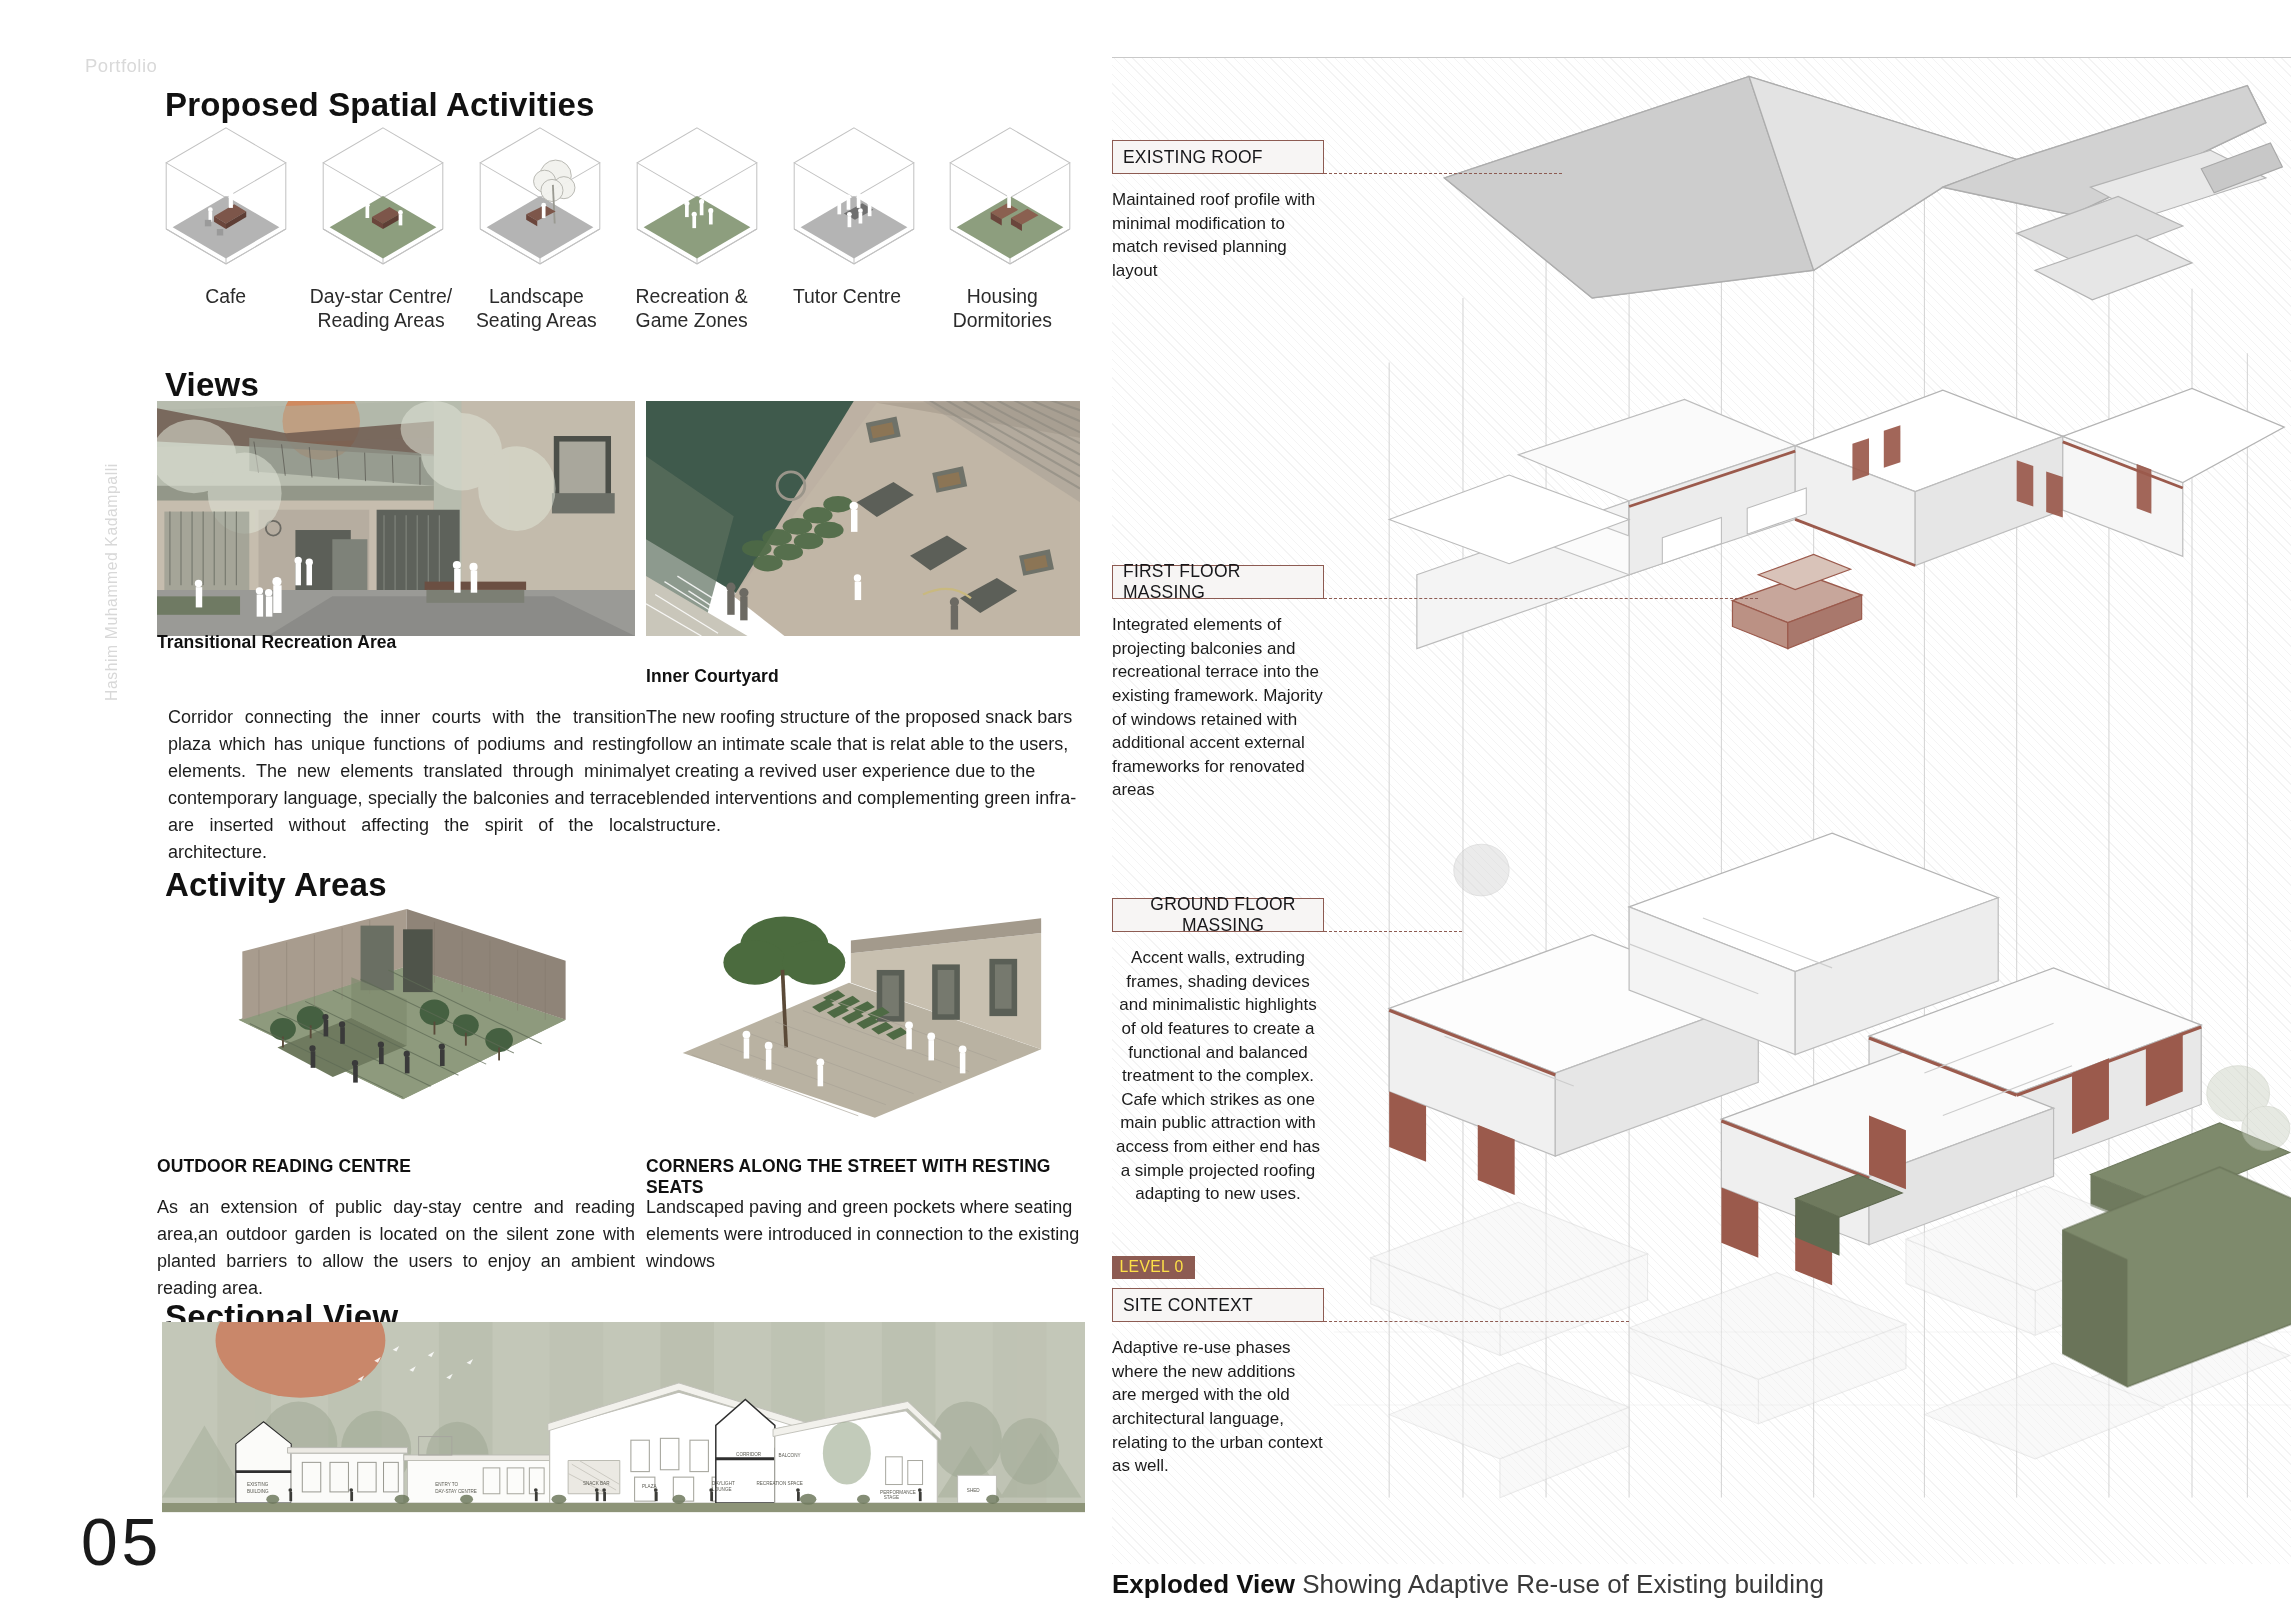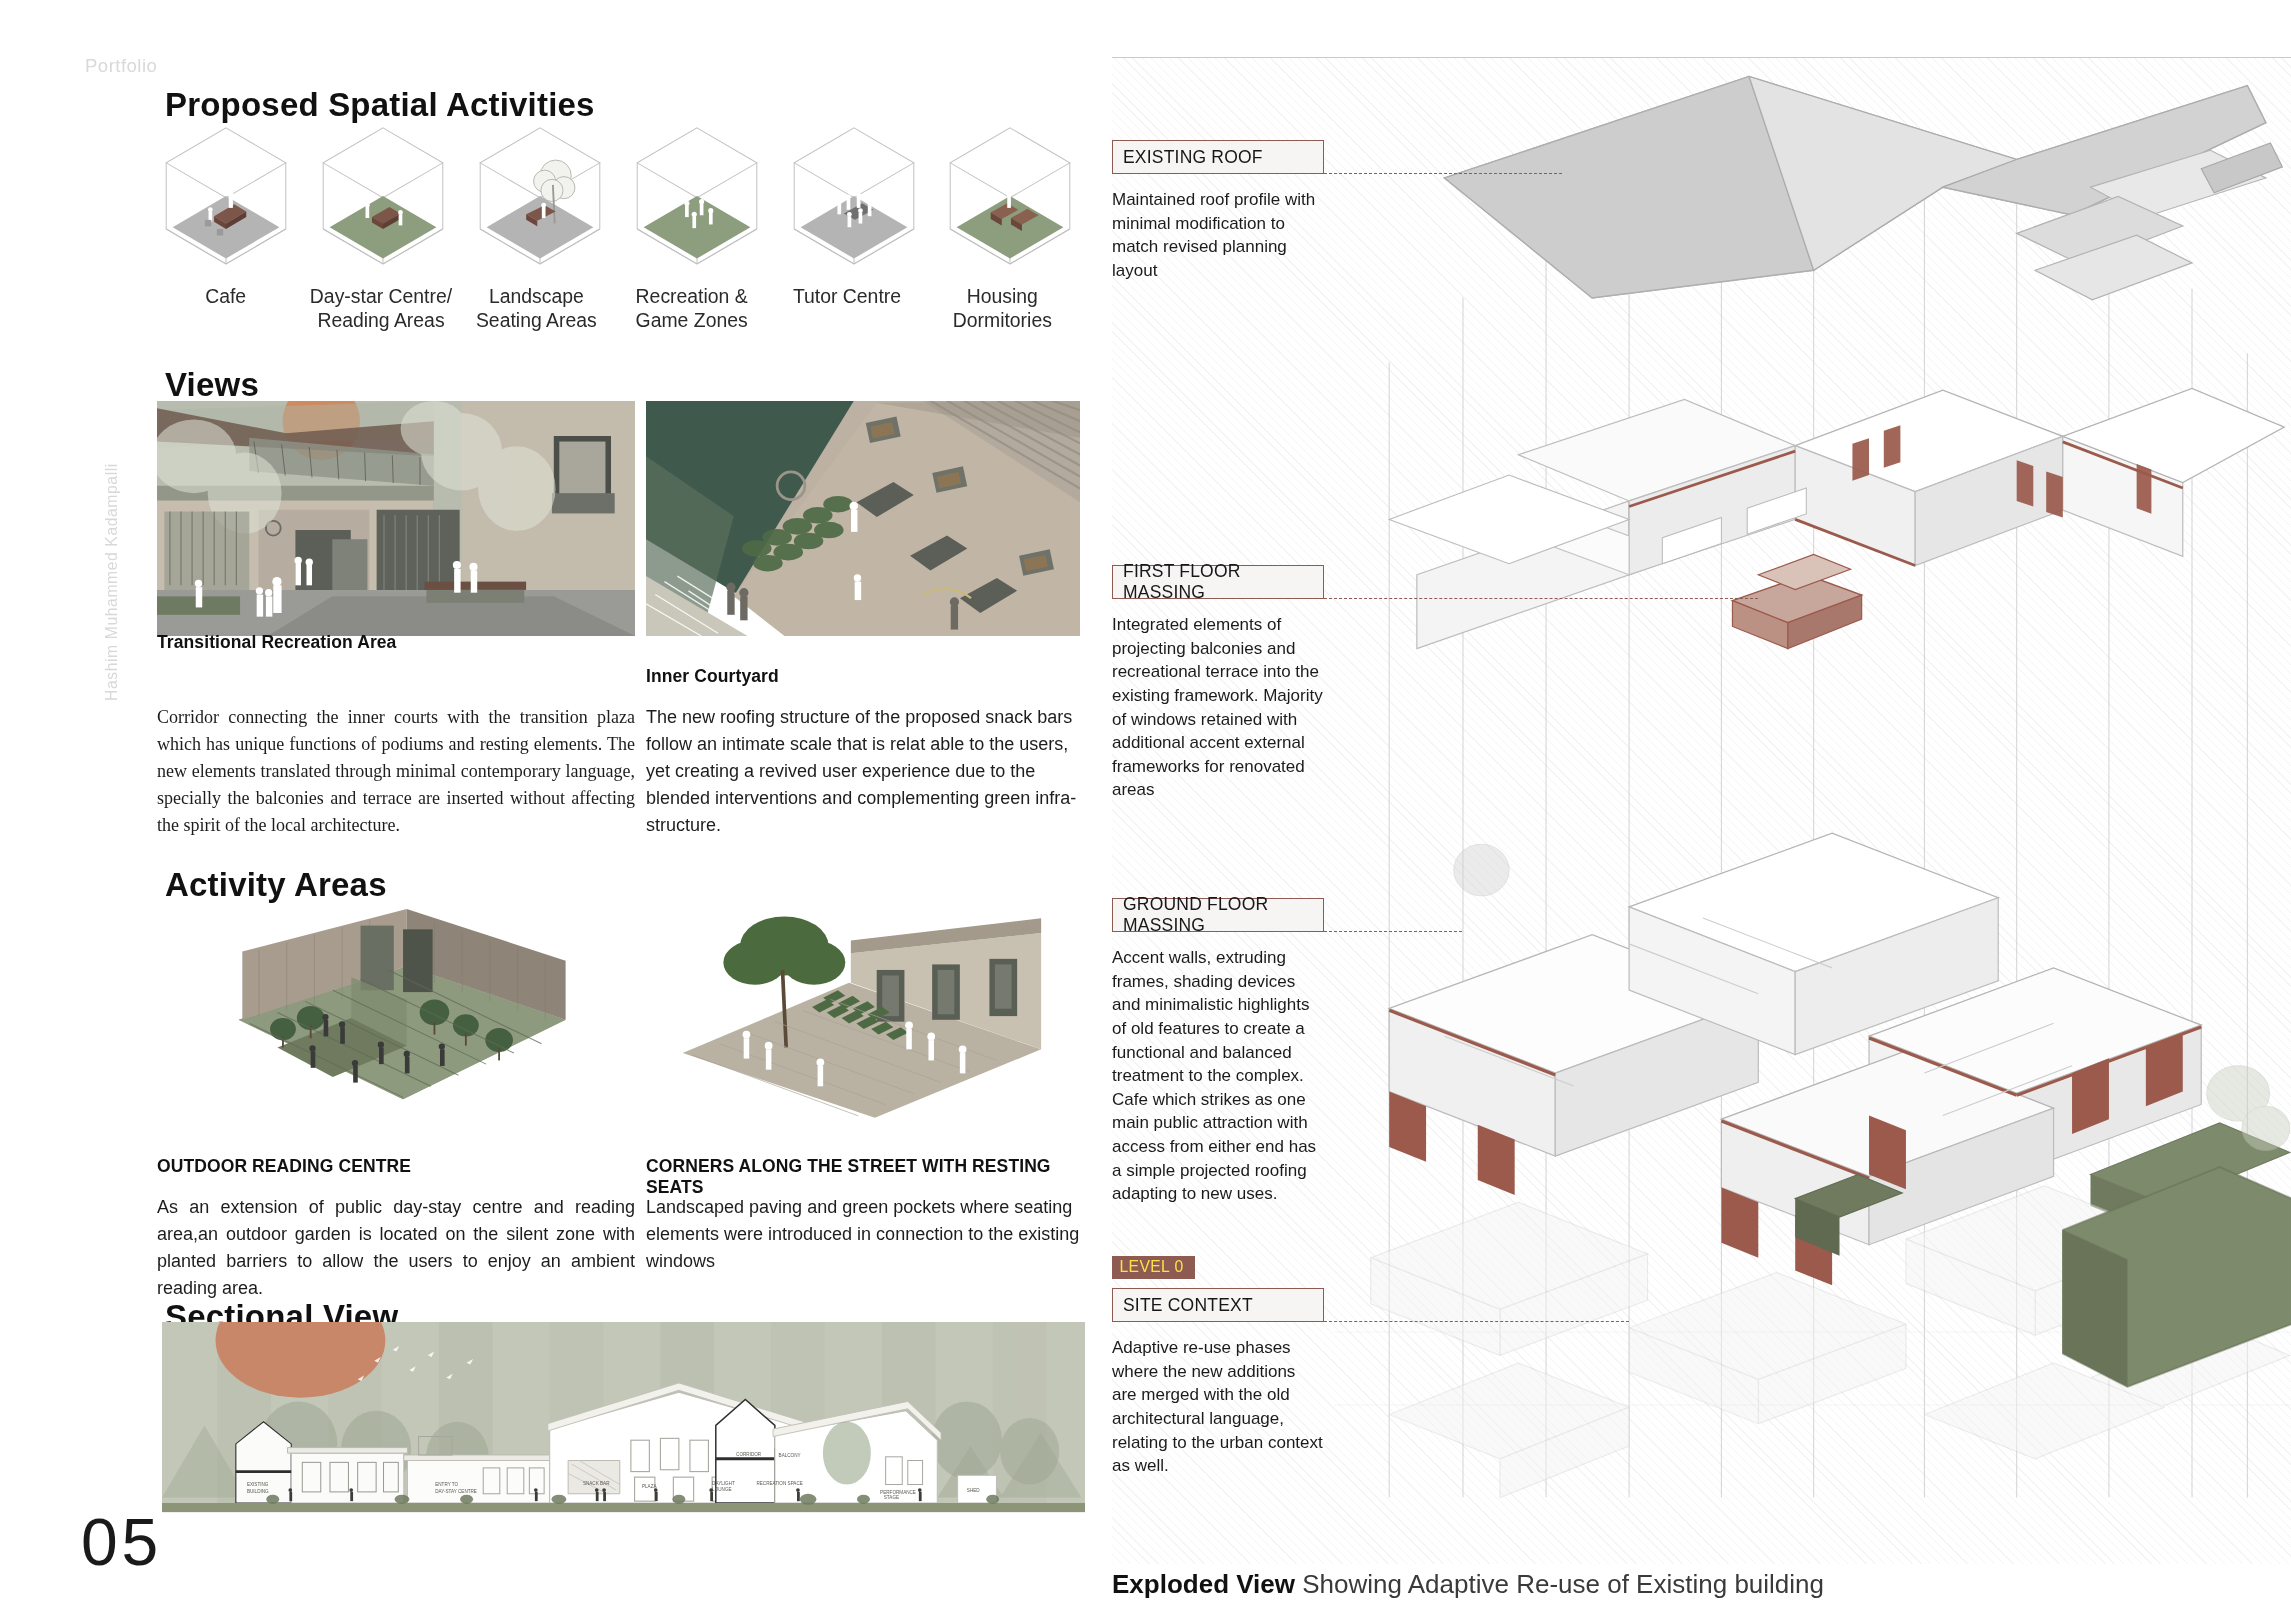--- a/index.html
+++ b/index.html
@@ -370,21 +370,21 @@
           <rect x="330" y="222" width="8" height="26"></rect>
             <circle cx="334" cy="218" r="5"></circle>
         </g>
         <path d="M300 210 Q330 196 352 214" stroke="#c9b97f" stroke-width="2.5" fill="none"></path>
       </svg>
     </div>
 
     <div class="cap-title" style="left:157px;top:632px;">Transitional Recreation Area</div>
     <div class="cap-title" style="left:646px;top:666px;text-align:center;">Inner Courtyard</div>
 
-    <div class="cap-body" style="left:157px;top:704px;width:478px;font-family:Liberation Serif, serif;">Corridor connecting the inner courts with the transition plaza which has unique functions of podiums and resting elements. The new elements translated through minimal contemporary language, specially the balconies and terrace are inserted without affecting the spirit of the local architecture.</div>
+    <div class="cap-body" style="left:168px;top:704px;width:478px;">Corridor connecting the inner courts with the transition plaza which has unique functions of podiums and resting elements. The new elements translated through minimal contemporary language, specially the balconies and terrace are inserted without affecting the spirit of the local architecture.</div>
     <div class="cap-body" style="left:646px;top:704px;width:434px;text-align:left;">The new roofing structure of the proposed snack bars follow an intimate scale that is relat able to the users, yet creating a revived user experience due to the blended interventions and complementing green infra-structure.</div>
 
     <h2 class="sec" style="left:157px;top:858px;">Activity Areas</h2>
 
     <div class="imgbox" style="left:222px;top:909px;width:351px;height:217px;">
       <svg width="351" height="217" viewBox="0 0 380 235" preserveAspectRatio="none">
         <rect width="380" height="235" fill="#ffffff"></rect>
         <path d="M18 120 L200 62 L372 120 L196 206 Z" fill="#99a487"></path>
         <path d="M18 120 L200 62 L372 120 L196 206 Z" fill="#8e9a7d"></path>
         <path d="M22 46 L200 0 L200 62 L22 120 Z" fill="#a89c8e"></path>
@@ -803,21 +803,21 @@
       <div class="leader" style="width:238px;"></div>
       <div class="body">Maintained roof profile with minimal modification to match revised planning layout</div>
     </div>
 
     <div class="annot" style="left:0px;top:507px;">
       <div class="tag">FIRST FLOOR MASSING</div>
       <div class="leader" style="width:434px;"></div>
       <div class="body">Integrated elements of projecting balconies and recreational terrace into the existing framework. Majority of windows retained with additional accent external frameworks for renovated areas</div>
     </div>
 
-    <div class="annot" style="left:0px;top:840px;">
+    <div class="annot" style="left:0px;top:840px;text-align:center;">
       <div class="tag">GROUND FLOOR MASSING</div>
       <div class="leader" style="width:138px;"></div>
       <div class="body">Accent walls, extruding frames, shading devices and minimalistic highlights of old features to create a functional and balanced treatment to the complex. Cafe which strikes as one main public attraction with access from either end has a simple projected roofing adapting to new uses.</div>
     </div>
 
     <div class="lvl0" style="left:0px;top:1198px;">LEVEL 0</div>
 
     <div class="annot" style="left:0px;top:1230px;">
       <div class="tag">SITE CONTEXT</div>
       <div class="leader" style="width:305px;"></div>

